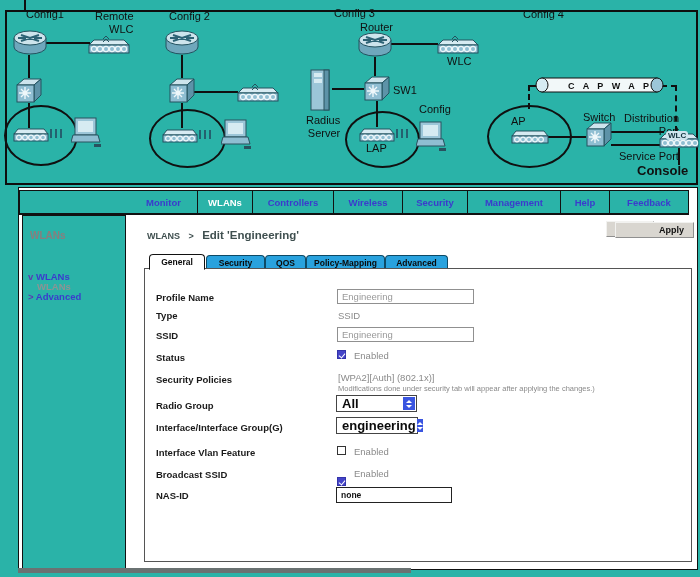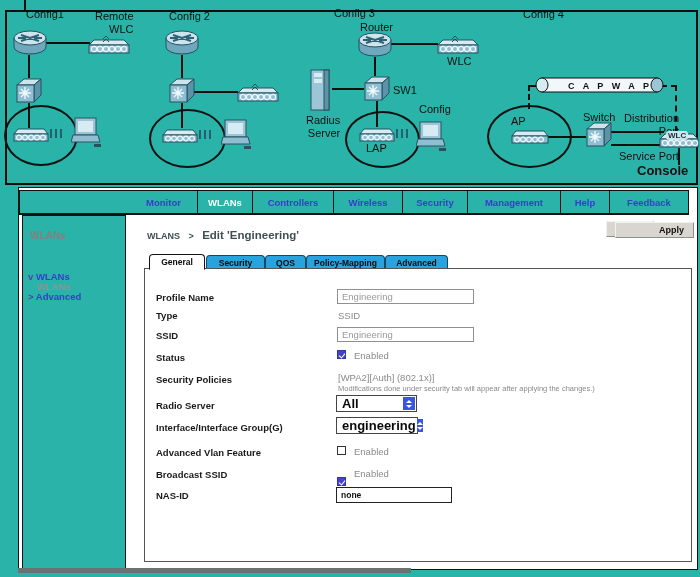--- a/index.html
+++ b/index.html
@@ -335,23 +335,23 @@
   <div class="abs tab" style="left:287px;top:67px;width:77px;">Policy-Mapping</div>
   <div class="abs tab" style="left:366px;top:67px;width:61px;">Advanced</div>
 
   <div class="abs content-box"></div>
 
   <div class="abs flabel" style="left:137px;top:104px;z-index:2;">Profile Name</div>
   <div class="abs flabel" style="left:137px;top:122px;z-index:2;">Type</div>
   <div class="abs flabel" style="left:137px;top:142px;z-index:2;">SSID</div>
   <div class="abs flabel" style="left:137px;top:164px;z-index:2;">Status</div>
   <div class="abs flabel" style="left:137px;top:186px;z-index:2;">Security Policies</div>
-  <div class="abs flabel" style="left:137px;top:212px;z-index:2;">Radio Server</div>
+  <div class="abs flabel" style="left:137px;top:212px;z-index:2;">Radio Group</div>
   <div class="abs flabel" style="left:137px;top:234px;z-index:2;">Interface/Interface Group(G)</div>
-  <div class="abs flabel" style="left:137px;top:259px;z-index:2;">Advanced Vlan Feature</div>
+  <div class="abs flabel" style="left:137px;top:259px;z-index:2;">Interface Vlan Feature</div>
   <div class="abs flabel" style="left:137px;top:281px;z-index:2;">Broadcast SSID</div>
   <div class="abs flabel" style="left:137px;top:302px;z-index:2;">NAS-ID</div>
 
   <div class="abs tinput" style="left:318px;top:101px;width:131px;height:13px;z-index:2;">Engineering</div>
   <div class="abs fgray" style="left:319px;top:122px;z-index:2;">SSID</div>
   <div class="abs tinput" style="left:318px;top:139px;width:131px;height:13px;z-index:2;">Engineering</div>
 
   <div class="abs cb cb-on" style="left:318px;top:162px;z-index:2;"></div>
   <div class="abs fgray" style="left:335px;top:162px;z-index:2;">Enabled</div>
 

